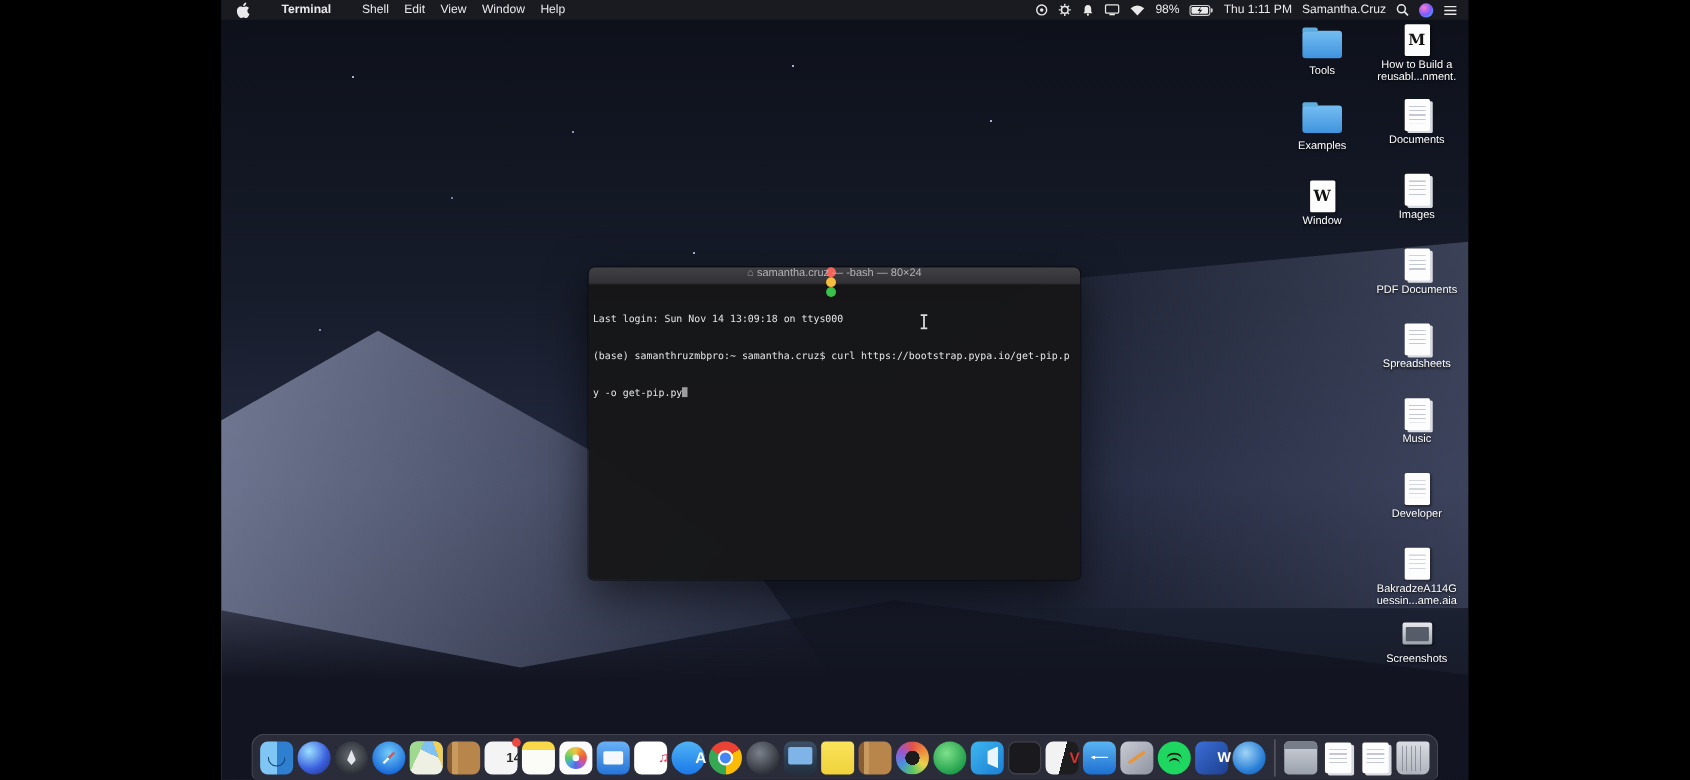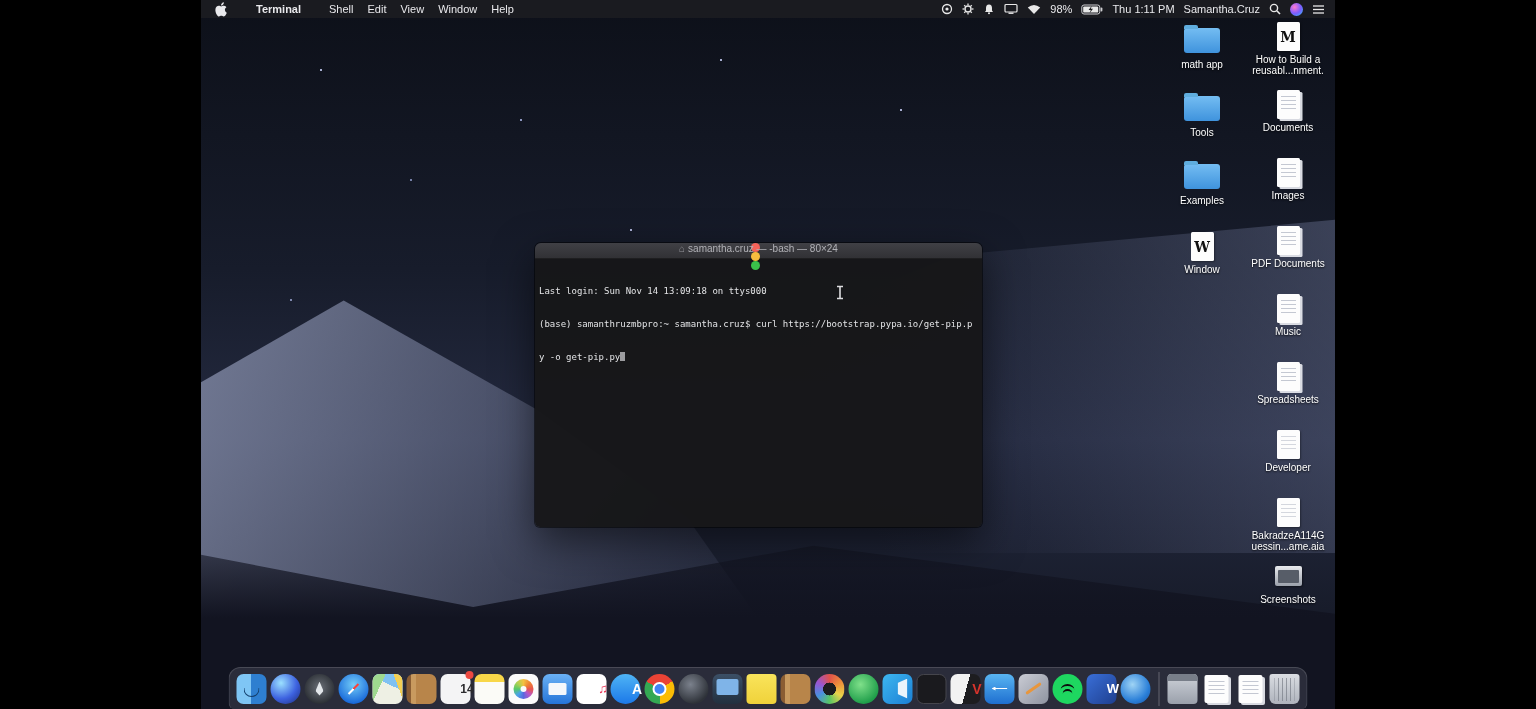--- a/index.html
+++ b/index.html
@@ -252,26 +252,20 @@
             <line x1="1" y1="5.5" x2="12" y2="5.5"></line>
             <line x1="1" y1="9" x2="12" y2="9"></line>
           </g>
         </svg>
     </div>
   </div>
 
   <div class="desk-icons">
     <div class="desk-col left">
 
-        <div class="desk-cell">
-          <div class="di-img folder">
-            <span class="di-glyph"></span>
-          </div>
-          <div class="di-label">math app</div>
-        </div>
 
         <div class="desk-cell">
           <div class="di-img folder">
             <span class="di-glyph"></span>
           </div>
           <div class="di-label">Tools</div>
         </div>
 
 
         <div class="desk-cell">
@@ -315,28 +309,28 @@
           <div class="di-img stack">
             <span class="di-glyph"></span>
           </div>
           <div class="di-label">PDF Documents</div>
         </div>
 
         <div class="desk-cell">
           <div class="di-img stack">
             <span class="di-glyph"></span>
           </div>
+          <div class="di-label">Spreadsheets</div>
+        </div>
+
+        <div class="desk-cell">
+          <div class="di-img stack">
+            <span class="di-glyph"></span>
+          </div>
           <div class="di-label">Music</div>
-        </div>
-
-        <div class="desk-cell">
-          <div class="di-img stack">
-            <span class="di-glyph"></span>
-          </div>
-          <div class="di-label">Spreadsheets</div>
         </div>
 
         <div class="desk-cell">
           <div class="di-img doc">
             <span class="di-glyph"></span>
           </div>
           <div class="di-label">Developer</div>
         </div>
 
         <div class="desk-cell">

